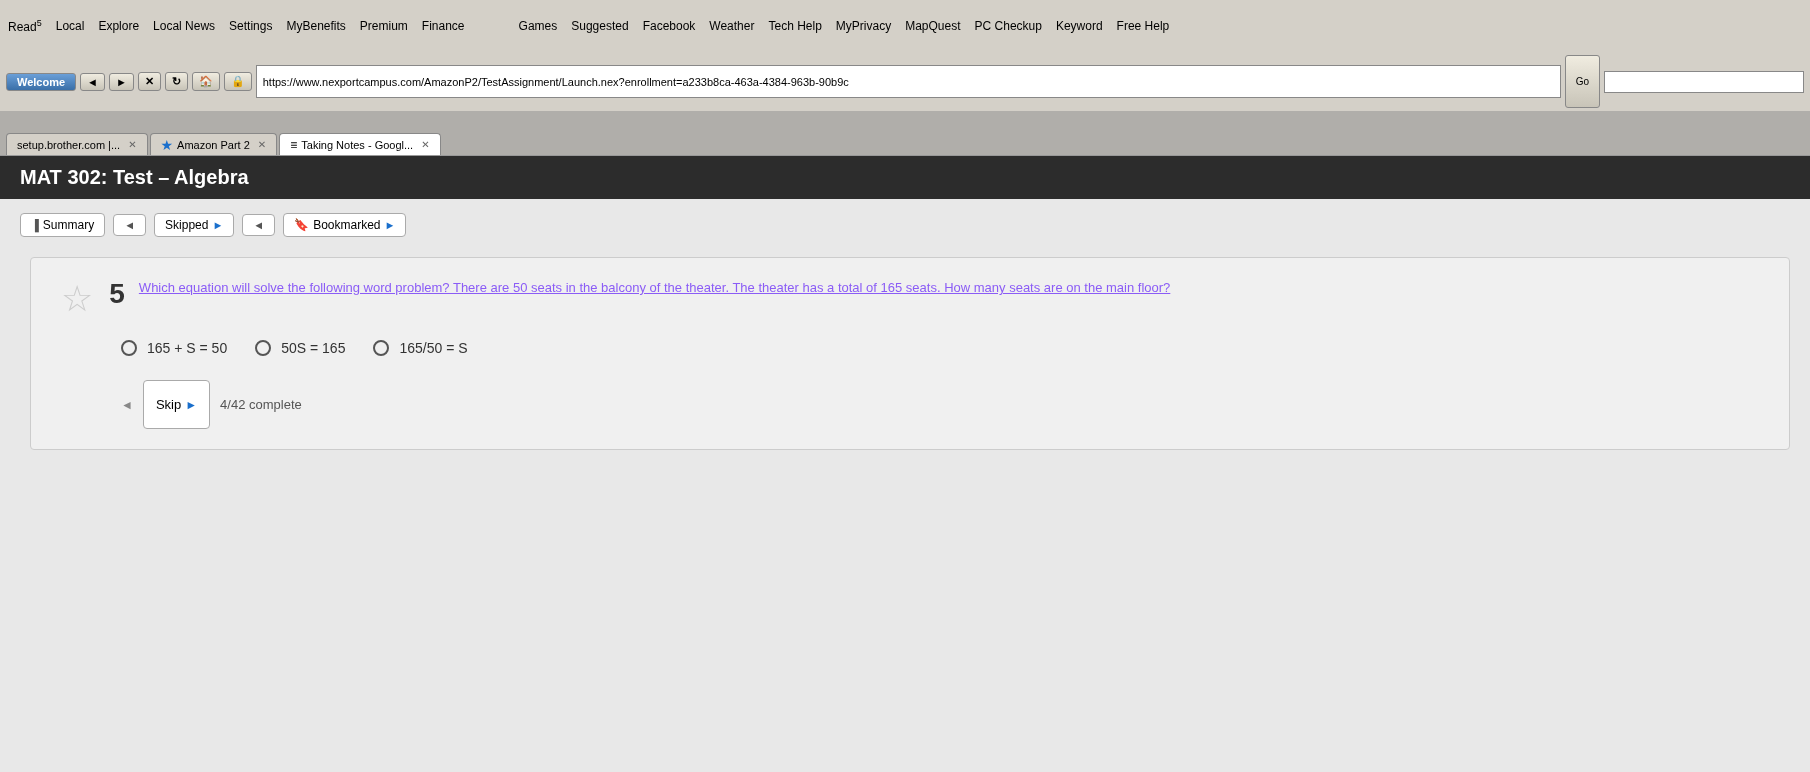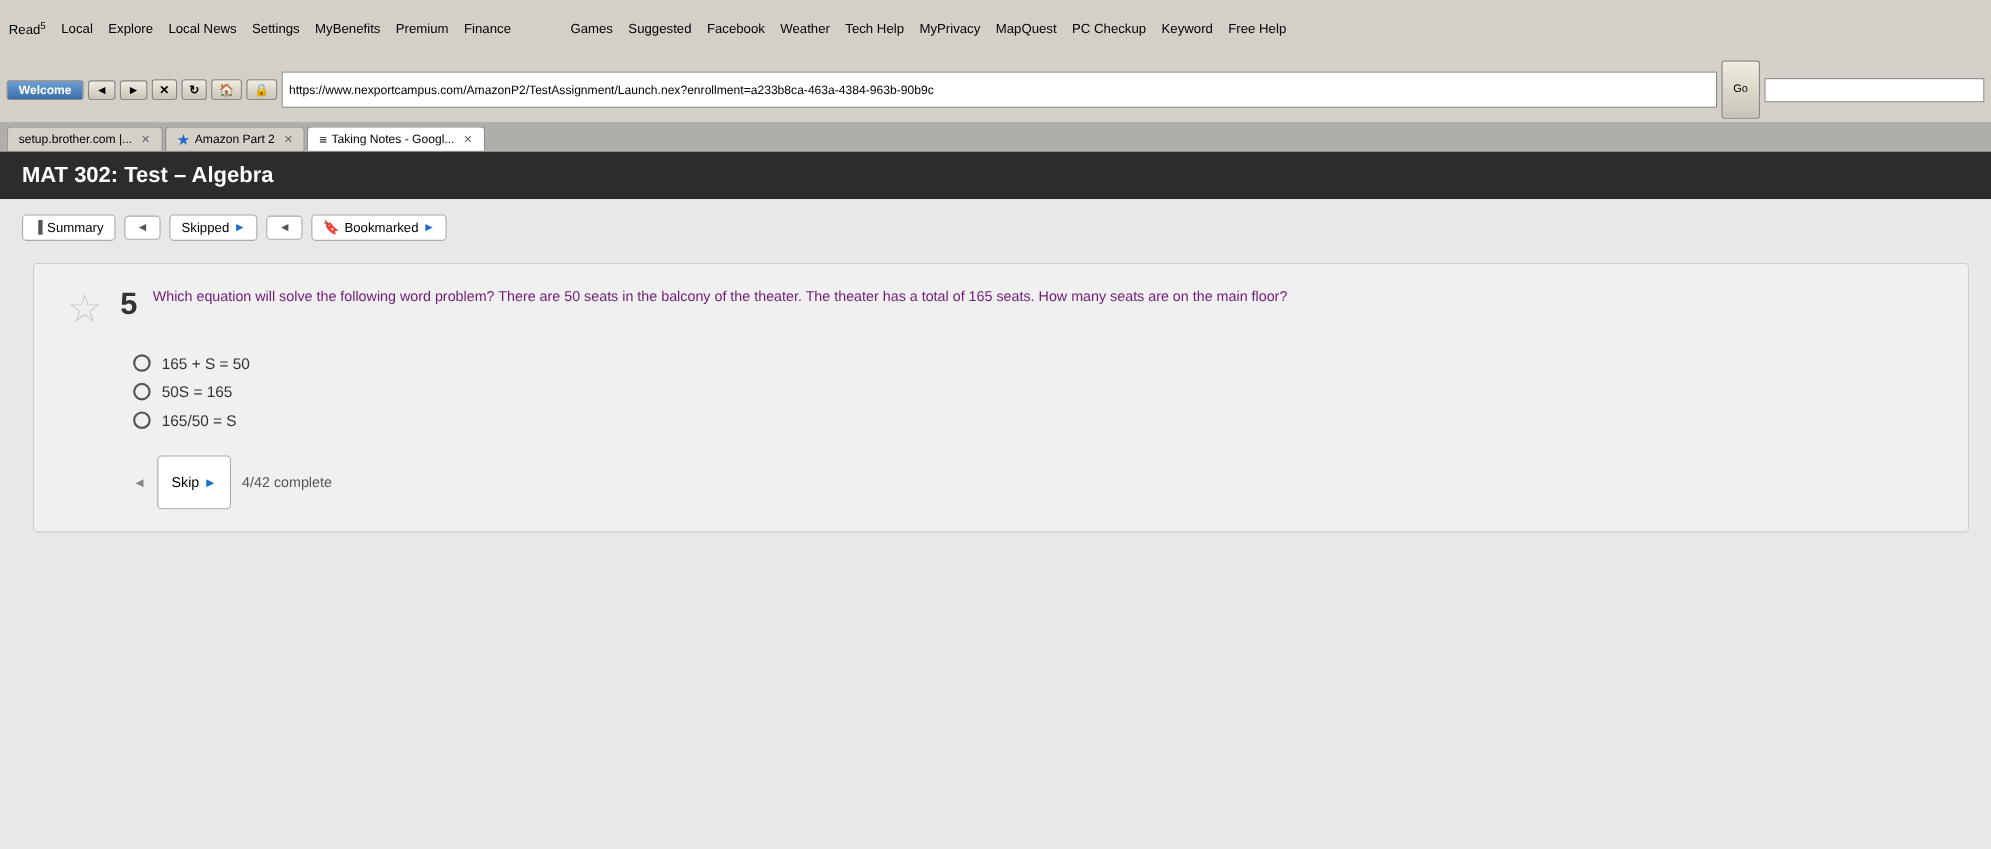--- a/index.html
+++ b/index.html
@@ -60,21 +60,21 @@
       font-size: 10px;
       cursor: pointer;
     }
 
     
     .tabs-bar {
       display: flex;
       align-items: flex-end;
       background: #b0aeaa;
       padding: 0 6px;
-      height: 26px;
+      height: 44px;
     }
     .tab {
       display: flex;
       align-items: center;
       padding: 3px 10px;
       font-size: 11px;
       background: #d4d0c8;
       border: 1px solid #888;
       border-bottom: none;
       border-radius: 4px 4px 0 0;
@@ -146,29 +146,29 @@
       margin-bottom: 20px;
     }
     .question-number {
       font-size: 28px;
       font-weight: bold;
       color: #333;
       margin-right: 6px;
     }
     .question-text {
       font-size: 13px;
-      color: #701a75;
+      color: #8b5cf6;
       line-height: 1.5;
       flex: 1;
+      text-decoration: underline;
     }
     .options {
       margin-left: 60px;
       display: flex;
-      flex-direction: column;
-      gap: 10px;
+      gap: 28px;
     }
     .option {
       display: flex;
       align-items: center;
       gap: 10px;
       font-size: 14px;
       color: #333;
     }
     .radio-circle {
       width: 16px; height: 16px;

